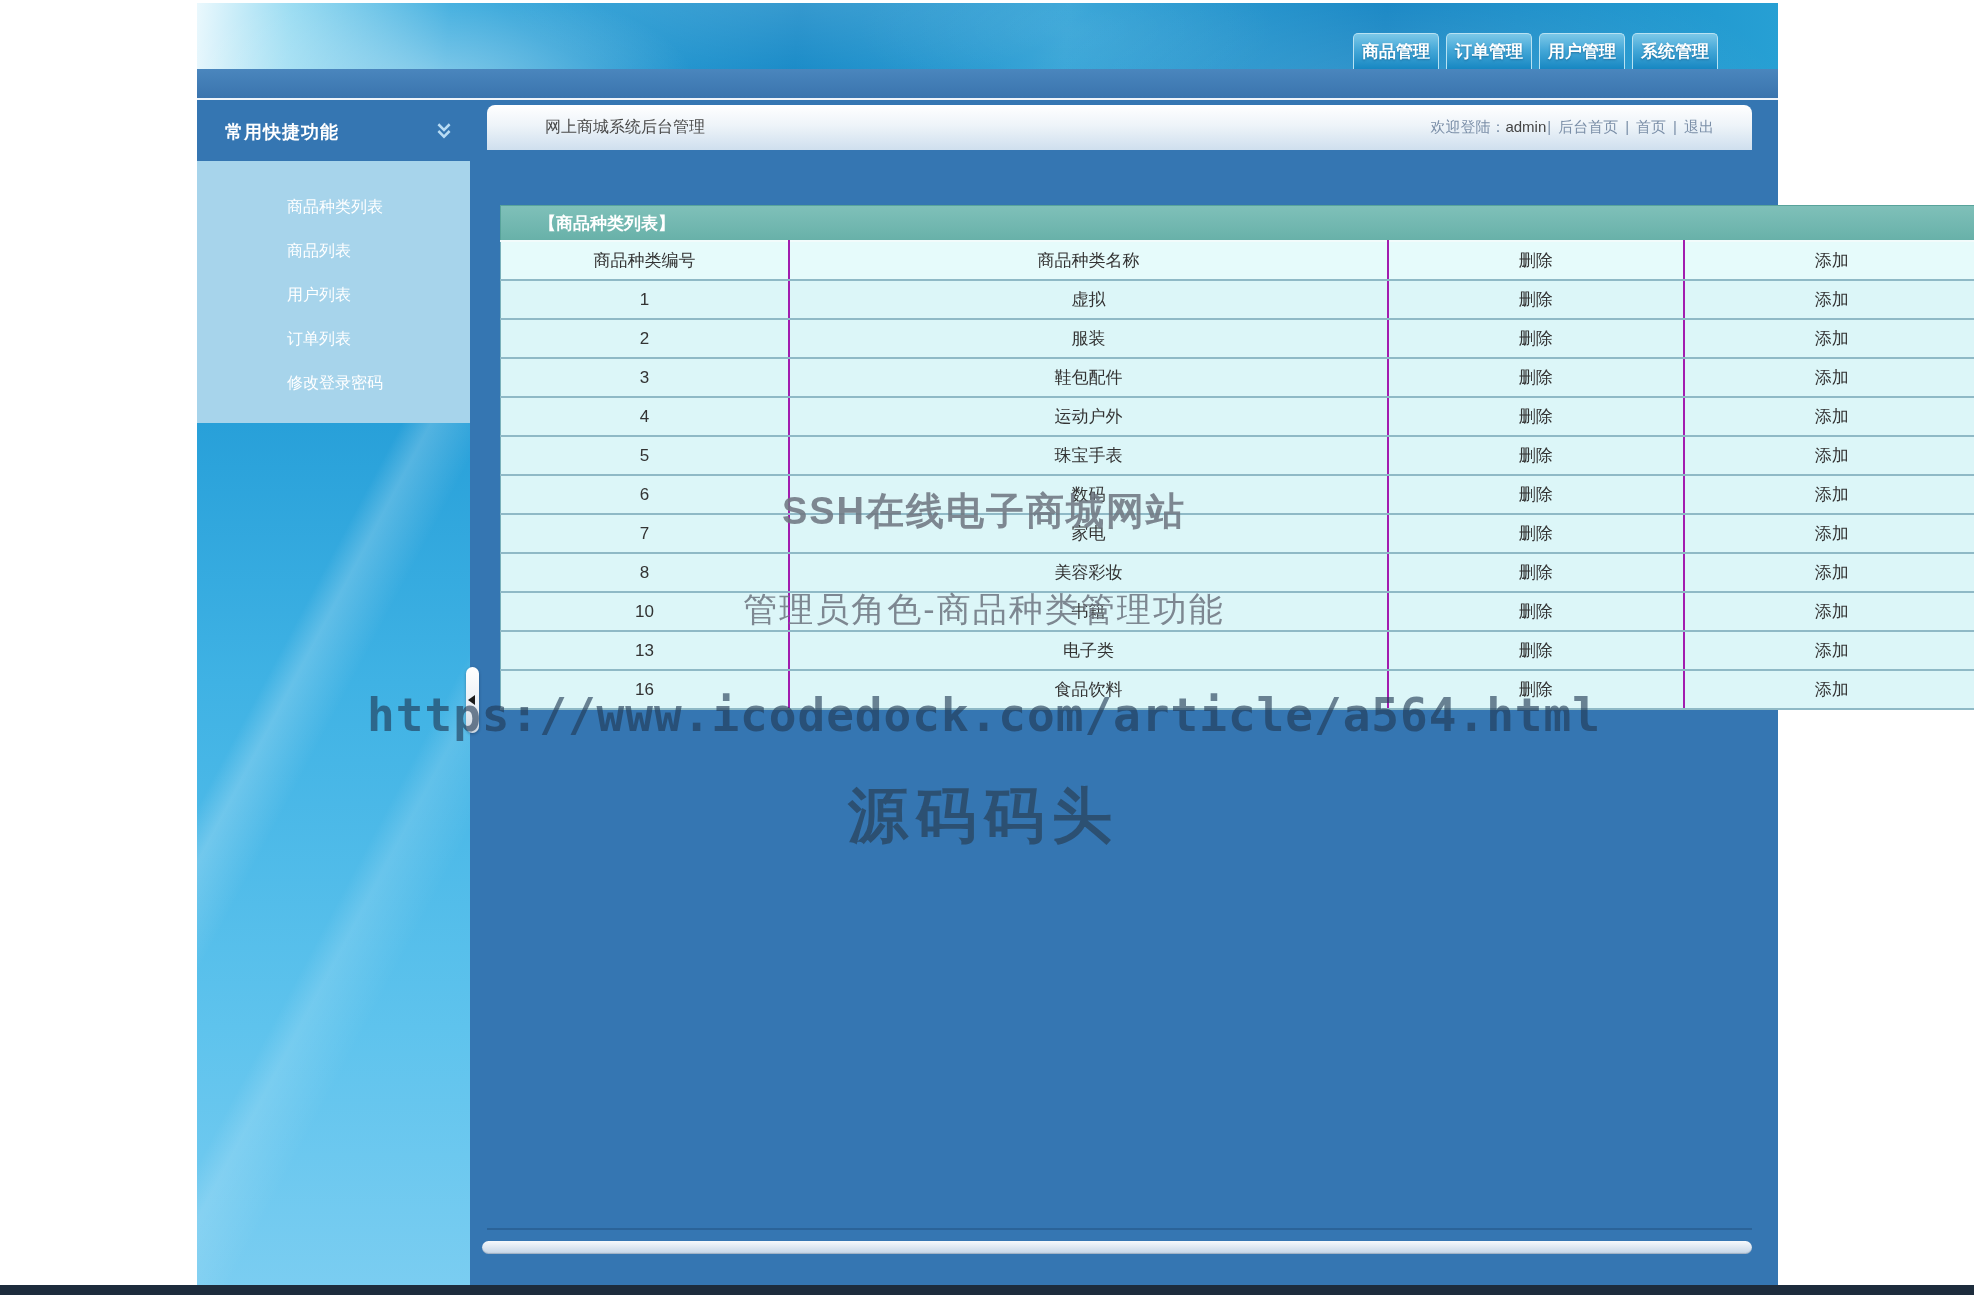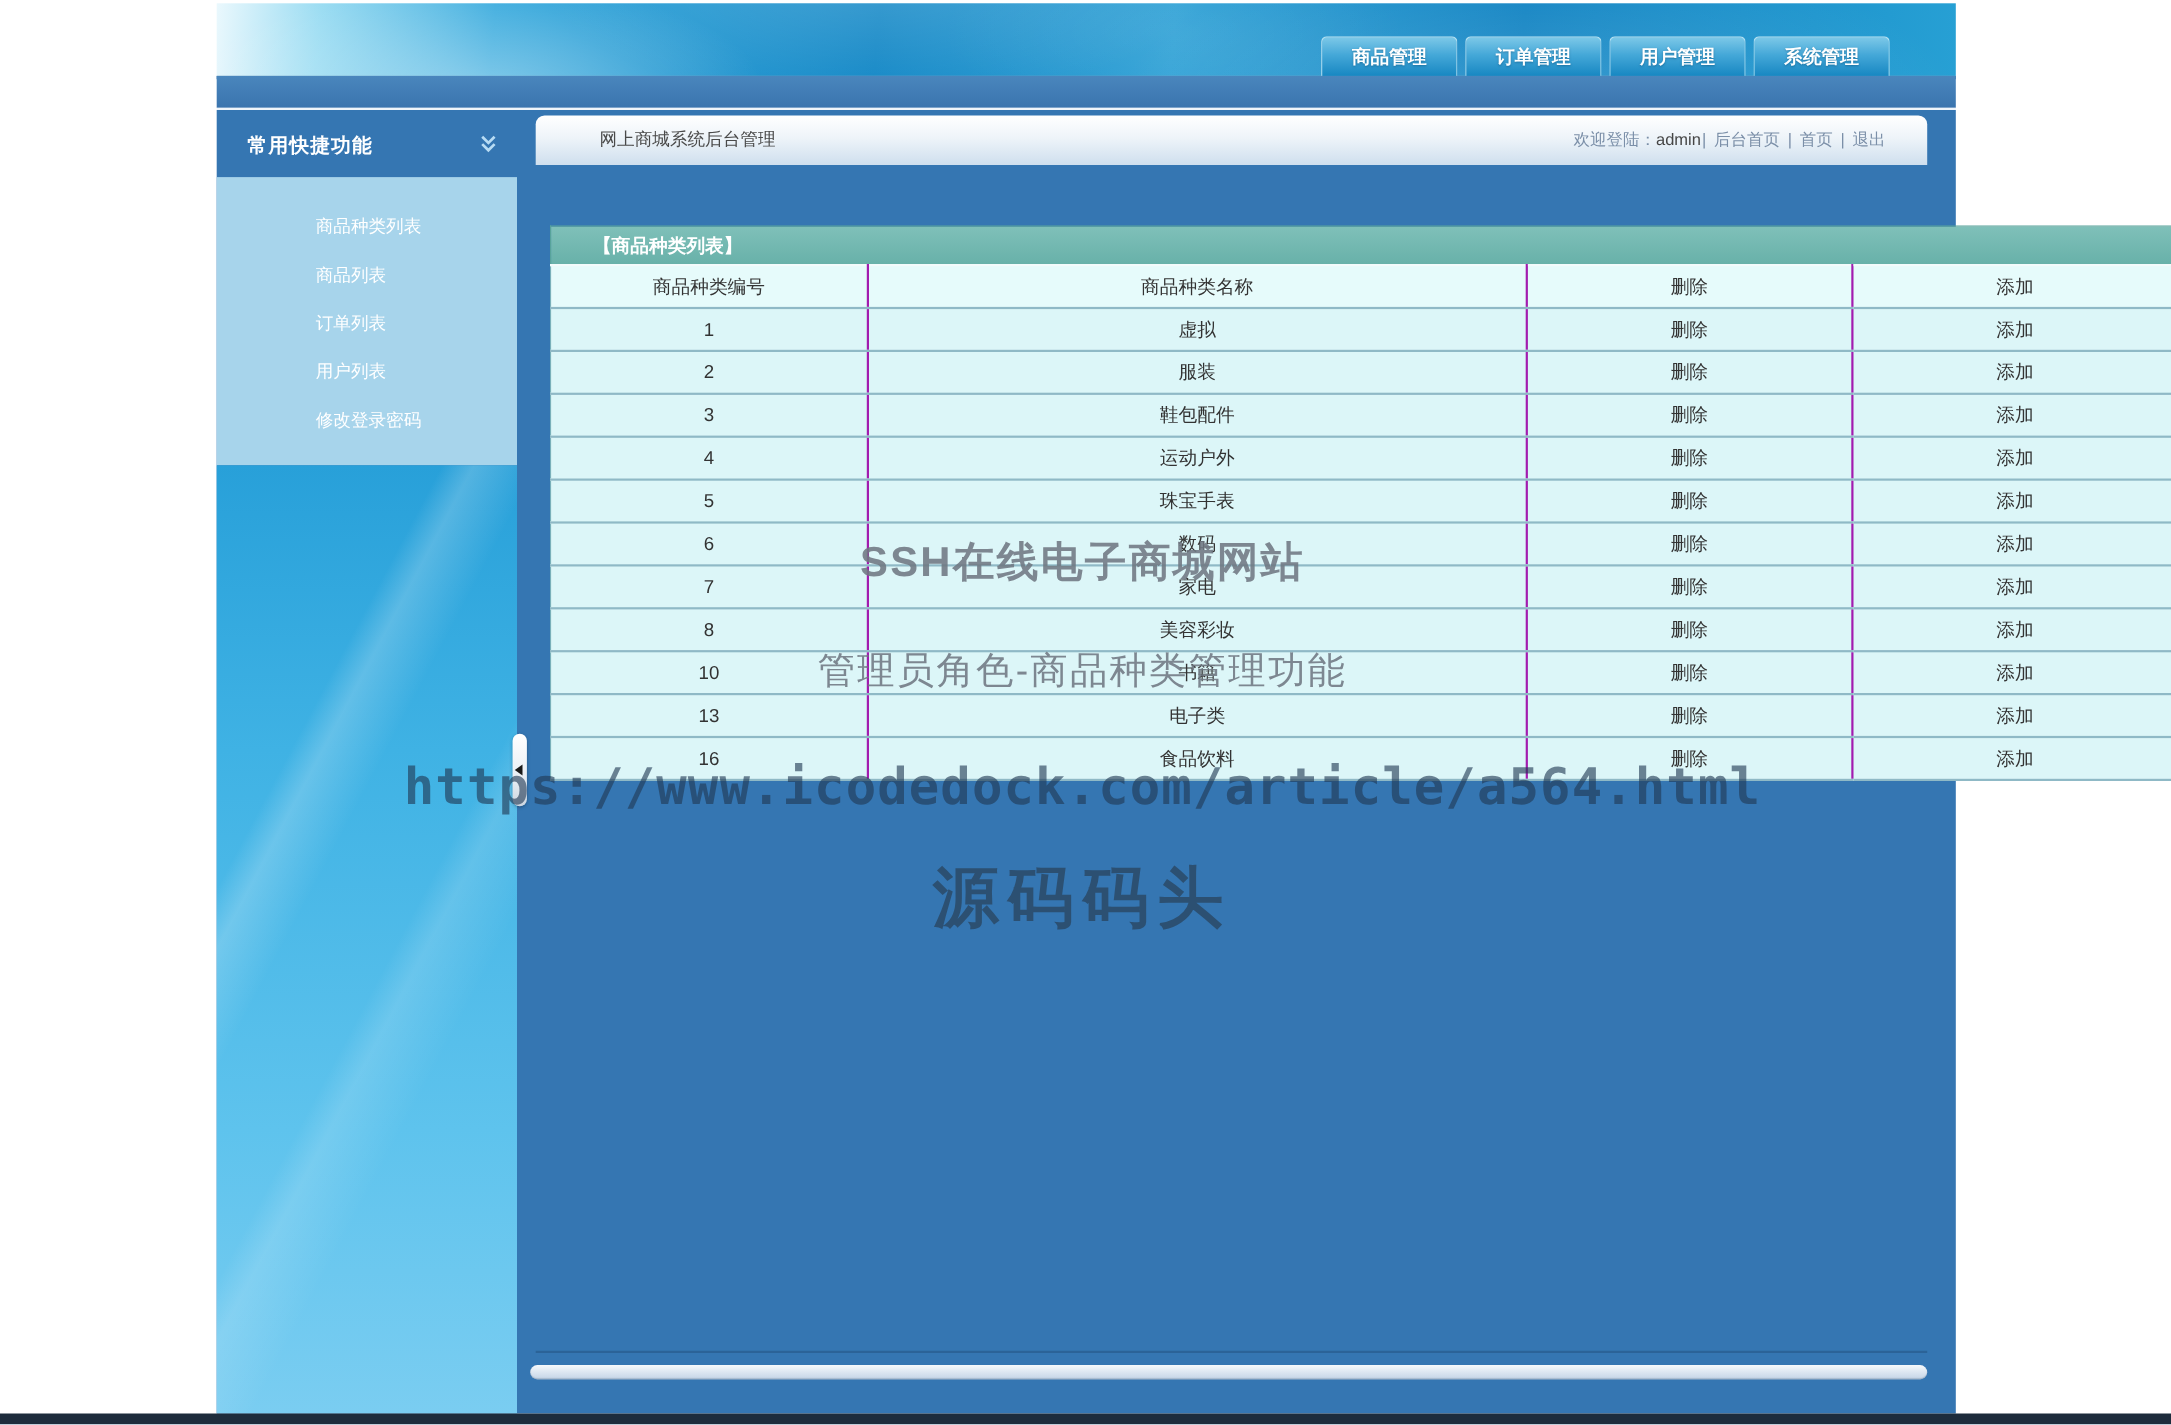--- a/index.html
+++ b/index.html
@@ -10,21 +10,21 @@
   .banner{position:absolute;left:197px;top:3px;width:1581px;height:66px;
     background:linear-gradient(95deg,#eaf8fd 0%,#9adcf2 6%,#38aadd 16%,#1287c6 38%,#31a2d6 55%,#0f82c2 75%,#27a0d4 100%);
     border-bottom:3px solid #1f5f96;}
   .banner::before{content:"";position:absolute;inset:0;
     background:
       radial-gradient(ellipse 420px 160px at 15% 120%,rgba(255,255,255,.38),transparent 62%),
       radial-gradient(ellipse 520px 200px at 38% -45%,rgba(255,255,255,.20),transparent 60%),
       radial-gradient(ellipse 640px 230px at 76% 135%,rgba(255,255,255,.16),transparent 60%),
       radial-gradient(ellipse 300px 120px at 55% 40%,rgba(255,255,255,.08),transparent 70%);}
   .nav-tabs{position:absolute;right:60px;bottom:0;display:flex;gap:7px;}
-  .tab{height:35px;line-height:35px;padding:0 27px;color:#fff;font-size:17px;font-weight:bold;
+  .tab{height:35px;line-height:35px;padding:0 8px;color:#fff;font-size:17px;font-weight:bold;
     background:linear-gradient(180deg,#7cc8e8 0%,#45a8d8 45%,#1787c2 100%);
     border:1px solid #b8e2f2;border-bottom:none;border-radius:5px 5px 0 0;cursor:pointer;
     text-shadow:0 1px 2px rgba(0,60,100,.45);}
 
   
   .subband{position:absolute;left:197px;top:69px;width:1581px;height:29px;
     background:linear-gradient(180deg,#4a86bd,#3a74ae);border-bottom:2px solid #eef4fa;}
 
   
   .main{position:absolute;left:197px;top:100px;width:1581px;height:1185px;background:#3576b2;}
@@ -105,22 +105,22 @@
     <div class="side-title">常用快捷功能</div>
     <span class="side-chevron">
       <svg width="18" height="18" viewBox="0 0 16 16" fill="none">
         <path d="M3 2 L8 7 L13 2" stroke="#b8dcf4" stroke-width="2.2"></path>
         <path d="M3 8 L8 13 L13 8" stroke="#b8dcf4" stroke-width="2.2"></path>
       </svg>
     </span>
     <div class="menu-panel">
         <div class="menu-item">商品种类列表</div>
         <div class="menu-item">商品列表</div>
+        <div class="menu-item">用户列表</div>
         <div class="menu-item">订单列表</div>
-        <div class="menu-item">用户列表</div>
         <div class="menu-item">修改登录密码</div>
       </div>
     <div class="side-lower"></div>
     <div class="collapse-handle"></div>
 
     <div class="content-header">
       <span class="ch-title">网上商城系统后台管理</span>
       <span class="ch-right">
         <span>欢迎登陆：</span><span class="username">admin</span><span id="welcome-links"><span class="pipe first">|</span><span class="hlink">后台首页</span><span class="pipe">|</span><span class="hlink">首页</span><span class="pipe">|</span><span class="hlink">退出</span></span>
       </span>

